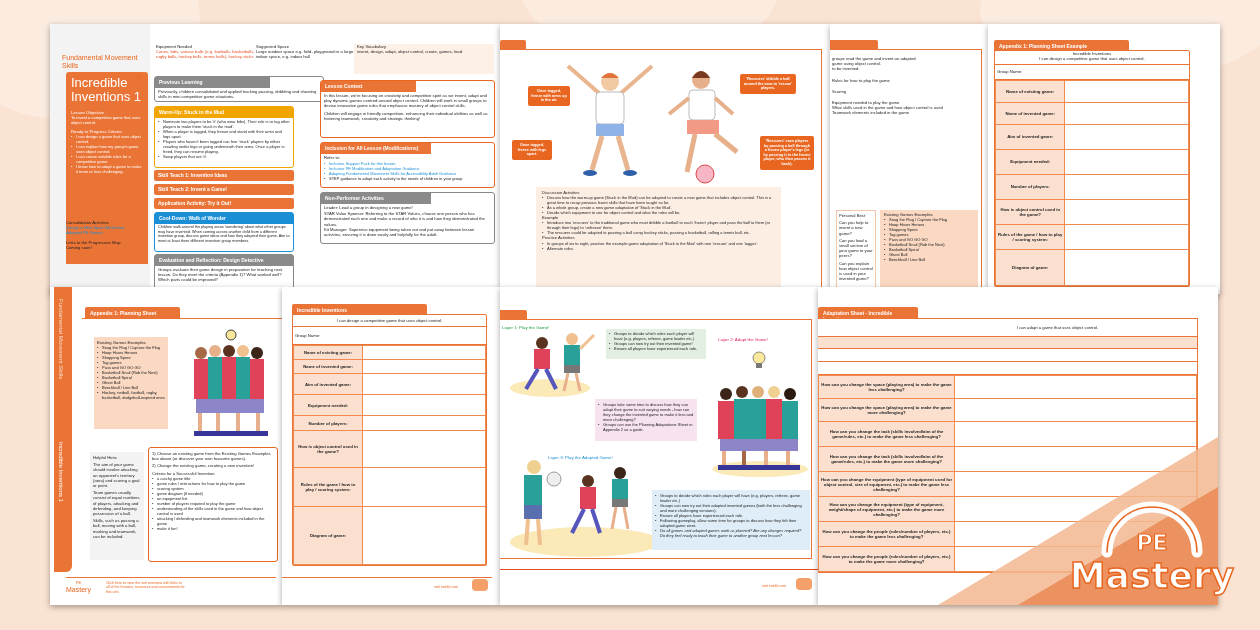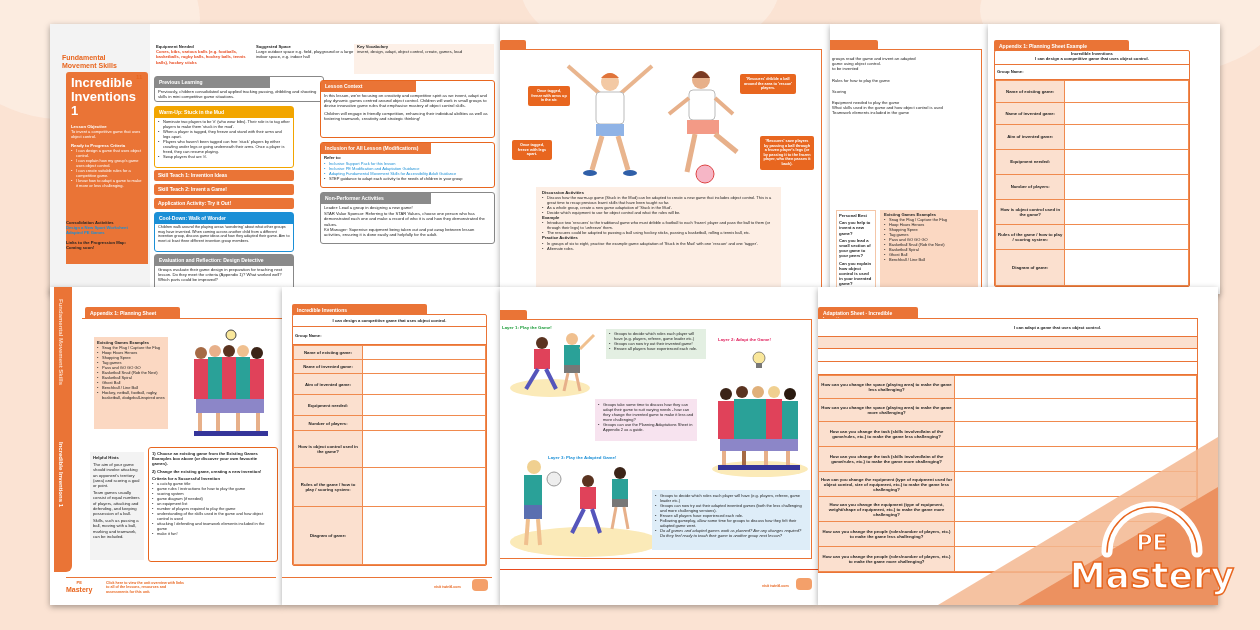--- a/index.html
+++ b/index.html
@@ -1,20 +1,20 @@
 <!DOCTYPE html>
 <html><head>
 <meta charset="utf-8">
 <style>
 *{box-sizing:border-box;margin:0;padding:0}
 body{width:1260px;height:630px;overflow:hidden;position:relative;background:#fbe3d3;font-family:"Liberation Sans",sans-serif;color:#222}
 .bgshape{position:absolute;border-radius:50%;background:#fdeee4;opacity:.8}
 .page{position:absolute;background:#fff;box-shadow:0 2px 6px rgba(0,0,0,.35);overflow:hidden}
 .t{font-size:4.2px;line-height:5.2px;color:#222}
-.b{font-weight:bold}
+.b{font-weight:normal}
 .orange{color:#e8661f}
 .tabhdr{position:absolute;height:11px;color:#fff;font-size:5px;font-weight:bold;padding:3px 5px;border-radius:2px 2px 0 0}
 .box{position:absolute;border:1px solid #e8661f;border-radius:3px;background:#fff}
 .hdr{font-size:5px;font-weight:bold;color:#fff;padding:2px 4px;height:11px}
 ul.bl{list-style:none}
 ul.bl li{font-size:4px;line-height:5px;padding-left:5px;position:relative}
 ul.bl li:before{content:"•";position:absolute;left:0}
 table.ps{border-collapse:collapse;width:100%}
 table.ps td{border:1px solid #f08a4e;font-size:4.3px;font-weight:bold;text-align:center;vertical-align:middle;padding:2px}
 table.ps td.l{background:#fbe0cf;width:36%}

